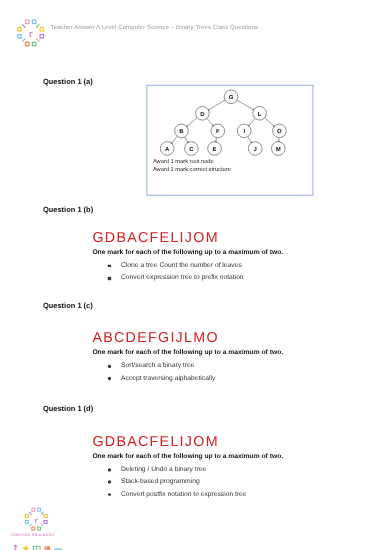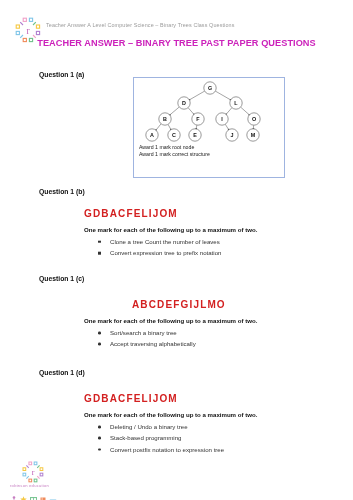--- a/index.html
+++ b/index.html
@@ -50,21 +50,21 @@
   .tree-svg{position:absolute;left:0;top:0;}
   .tree-caption{
     position:absolute;left:5px;top:66px;
     font-size:5.2px;line-height:7.4px;color:#222;
     white-space:nowrap;
   }
 
   
   .answer{
     position:absolute;left:84px;
-    font-size:10px;font-weight:bold;
+    font-size:13px;font-weight:normal;
     color:#d32020;letter-spacing:1.15px;
     white-space:nowrap;
   }
   .rubric{
     position:absolute;left:84px;
     font-size:6.1px;font-weight:bold;color:#111;
     white-space:nowrap;
   }
   .bullets{
     position:absolute;left:96px;
@@ -123,21 +123,20 @@
           <path d="M20.8 5.2 L18.0 8.0" stroke="#6fc28a"></path>
           <path d="M20.8 20.8 L18.0 18.0" stroke="#f0a0c8"></path>
           <path d="M5.2 20.8 L8.0 18.0" stroke="#7fc5e8"></path>
         </g>
         <text x="13" y="16.6" text-anchor="middle" font-family="Liberation Serif, serif" font-size="9.5" fill="#c060b8">r</text>
       </svg>
     </span>
     <div class="header-text">Teacher Answer A Level Computer Science – Binary Trees Class Questions</div>
   </div>
 
-  <div class="main-title">TEACHER ANSWER – BINARY TREE PAST PAPER QUESTIONS</div>
 
   <div class="qlabel" style="top:71px;">Question 1 (a)</div>
 
   <div class="tree-box">
     <svg class="tree-svg" width="150" height="70" viewBox="0 0 150 70">
       <g id="tree-edges" stroke="#808080" stroke-width="0.7" fill="none">
           <line x1="70.63" y1="13.10" x2="55.37" y2="21.90"></line>
           <circle cx="55.37" cy="21.90" r="0.9" fill="#444" stroke="none"></circle>
           <line x1="81.37" y1="13.10" x2="96.63" y2="21.90"></line>
           <circle cx="96.63" cy="21.90" r="0.9" fill="#444" stroke="none"></circle>
@@ -219,21 +218,21 @@
 
   <div class="qlabel" style="top:188px;">Question 1 (b)</div>
   <div class="answer" style="top:208px;">GDBACFELIJOM</div>
   <div class="rubric" style="top:226px;">One mark for each of the following up to a maximum of two.</div>
   <ul class="bullets sq" style="top:236px;">
     <li><span class="bul"></span><span>Clone a tree Count the number of leaves</span></li>
     <li><span class="bul"></span><span>Convert expression tree to prefix notation</span></li>
   </ul>
 
   <div class="qlabel" style="top:275px;">Question 1 (c)</div>
-  <div class="answer" style="top:299px;margin-left:48px;">ABCDEFGIJLMO</div>
+  <div class="answer" style="top:299px;">ABCDEFGIJLMO</div>
   <div class="rubric" style="top:317px;">One mark for each of the following up to a maximum of two.</div>
   <ul class="bullets rd" style="top:327px;">
     <li><span class="bul"></span><span>Sort/search a binary tree</span></li>
     <li><span class="bul"></span><span>Accept traversing alphabetically</span></li>
   </ul>
 
   <div class="qlabel" style="top:369px;">Question 1 (d)</div>
   <div class="answer" style="top:393px;">GDBACFELIJOM</div>
   <div class="rubric" style="top:411px;">One mark for each of the following up to a maximum of two.</div>
   <ul class="bullets rd" style="top:421px;">

